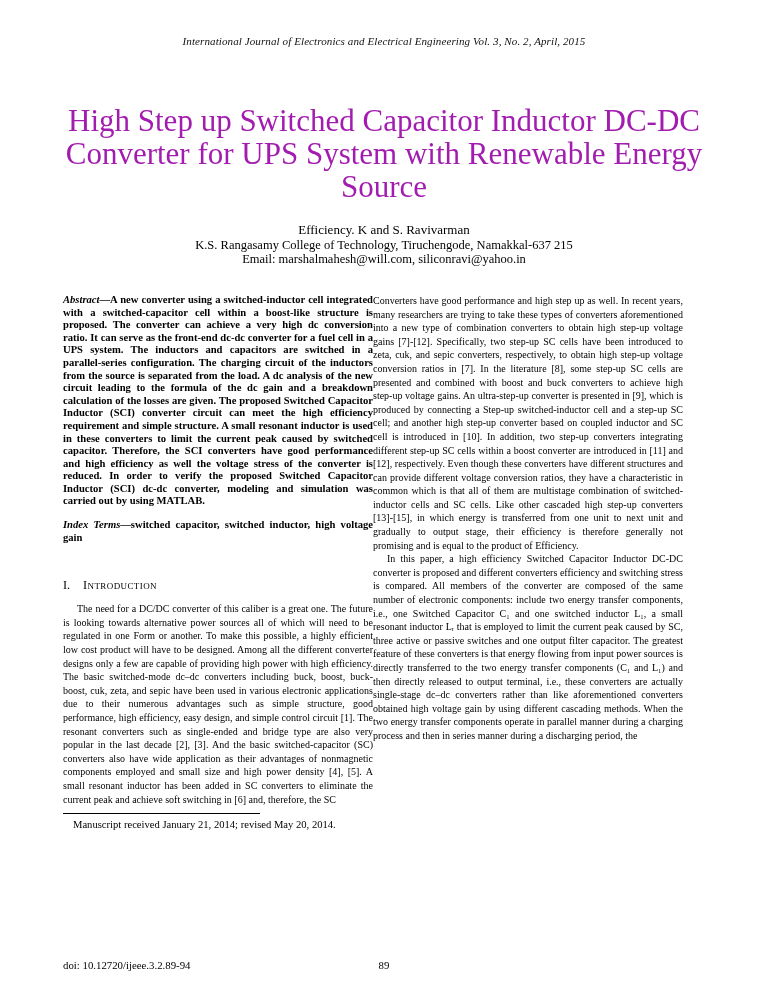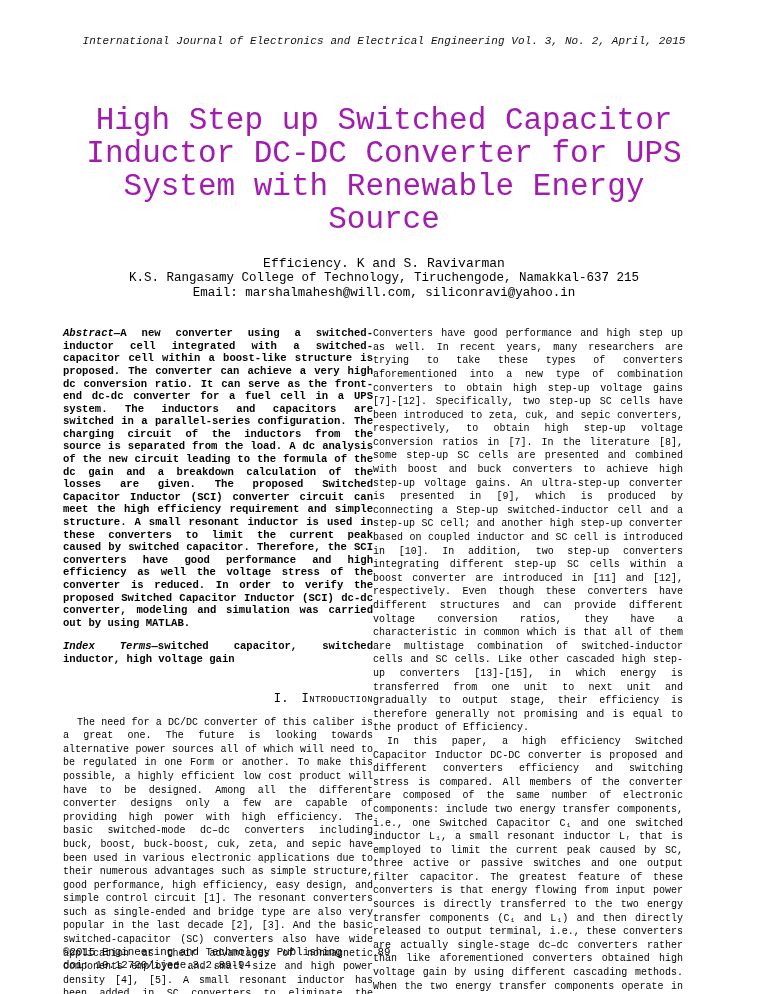--- a/index.html
+++ b/index.html
@@ -4,21 +4,21 @@
 <style>
   * { margin: 0; padding: 0; box-sizing: border-box; }
   html, body { background: #ffffff; }
   .page {
     position: relative;
     width: 768px;
     height: 994px;
     margin: 0 auto;
     background: #ffffff;
     color: #000;
-    font-family: Liberation Mono, monospace;
+    font-family: Liberation Serif, serif;
     overflow: hidden;
   }
   .running-header {
     padding-top: 35px;
     text-align: center;
     font-style: italic;
     font-size: 11px;
     letter-spacing: 0.1px;
     color: #111;
   }
@@ -46,22 +46,22 @@
   }
   .abstract .lbl { font-style: italic; }
   .index-terms {
     margin-top: 11px;
     font-weight: bold;
     font-size: 10.6px;
     line-height: 12.6px;
   }
   .index-terms .lbl { font-style: italic; }
   .section-heading {
-    margin-top: 26px;
-    text-align: right;
+    margin-top: 34px;
+    text-align: left;
     font-weight: normal;
     font-size: 12.2px;
     line-height: 14px;
   }
   .section-heading .num { margin-right: 13px; }
   .section-heading .sc { font-variant: small-caps; letter-spacing: 0.4px; }
   .body-par {
     margin-top: 10px;
     font-size: 10px;
     line-height: 13.6px;
@@ -139,19 +139,18 @@
     <div class="col right">
       <p class="body-par">Converters have good performance and high step up as well. In recent years, many researchers are trying to take these types of converters aforementioned into a new type of combination converters to obtain high step-up voltage gains [7]-[12]. Specifically, two step-up SC cells have been introduced to zeta, cuk, and sepic converters, respectively, to obtain high step-up voltage conversion ratios in [7]. In the literature [8], some step-up SC cells are presented and combined with boost and buck converters to achieve high step-up voltage gains. An ultra-step-up converter is presented in [9], which is produced by connecting a Step-up switched-inductor cell and a step-up SC cell; and another high step-up converter based on coupled inductor and SC cell is introduced in [10]. In addition, two step-up converters integrating different step-up SC cells within a boost converter are introduced in [11] and [12], respectively. Even though these converters have different structures and can provide different voltage conversion ratios, they have a characteristic in common which is that all of them are multistage combination of switched-inductor cells and SC cells. Like other cascaded high step-up converters [13]-[15], in which energy is transferred from one unit to next unit and gradually to output stage, their efficiency is therefore generally not promising and is equal to the product of Efficiency.</p>
 
       <p class="body-par">In this paper, a high efficiency Switched Capacitor Inductor DC-DC converter is proposed and different converters efficiency and switching stress is compared. All members of the converter are composed of the same number of electronic components: include two energy transfer components, i.e., one Switched Capacitor C₁ and one switched inductor L₁, a small resonant inductor Lᵣ that is employed to limit the current peak caused by SC, three active or passive switches and one output filter capacitor. The greatest feature of these converters is that energy flowing from input power sources is directly transferred to the two energy transfer components (C₁ and L₁) and then directly released to output terminal, i.e., these converters are actually single-stage dc–dc converters rather than like aforementioned converters obtained high voltage gain by using different cascading methods. When the two energy transfer components operate in parallel manner during a charging process and then in series manner during a discharging period, the</p>
     </div>
 
   </div>
 
   <div class="page-footer">
     <div class="copyright-block">
-      <div>©2015 Engineering and Technology Publishing</div>
       <div>doi: 10.12720/ijeee.3.2.89-94</div>
     </div>
     <div class="page-number">89</div>
   </div>
 
 </div>
 
 </body></html>

